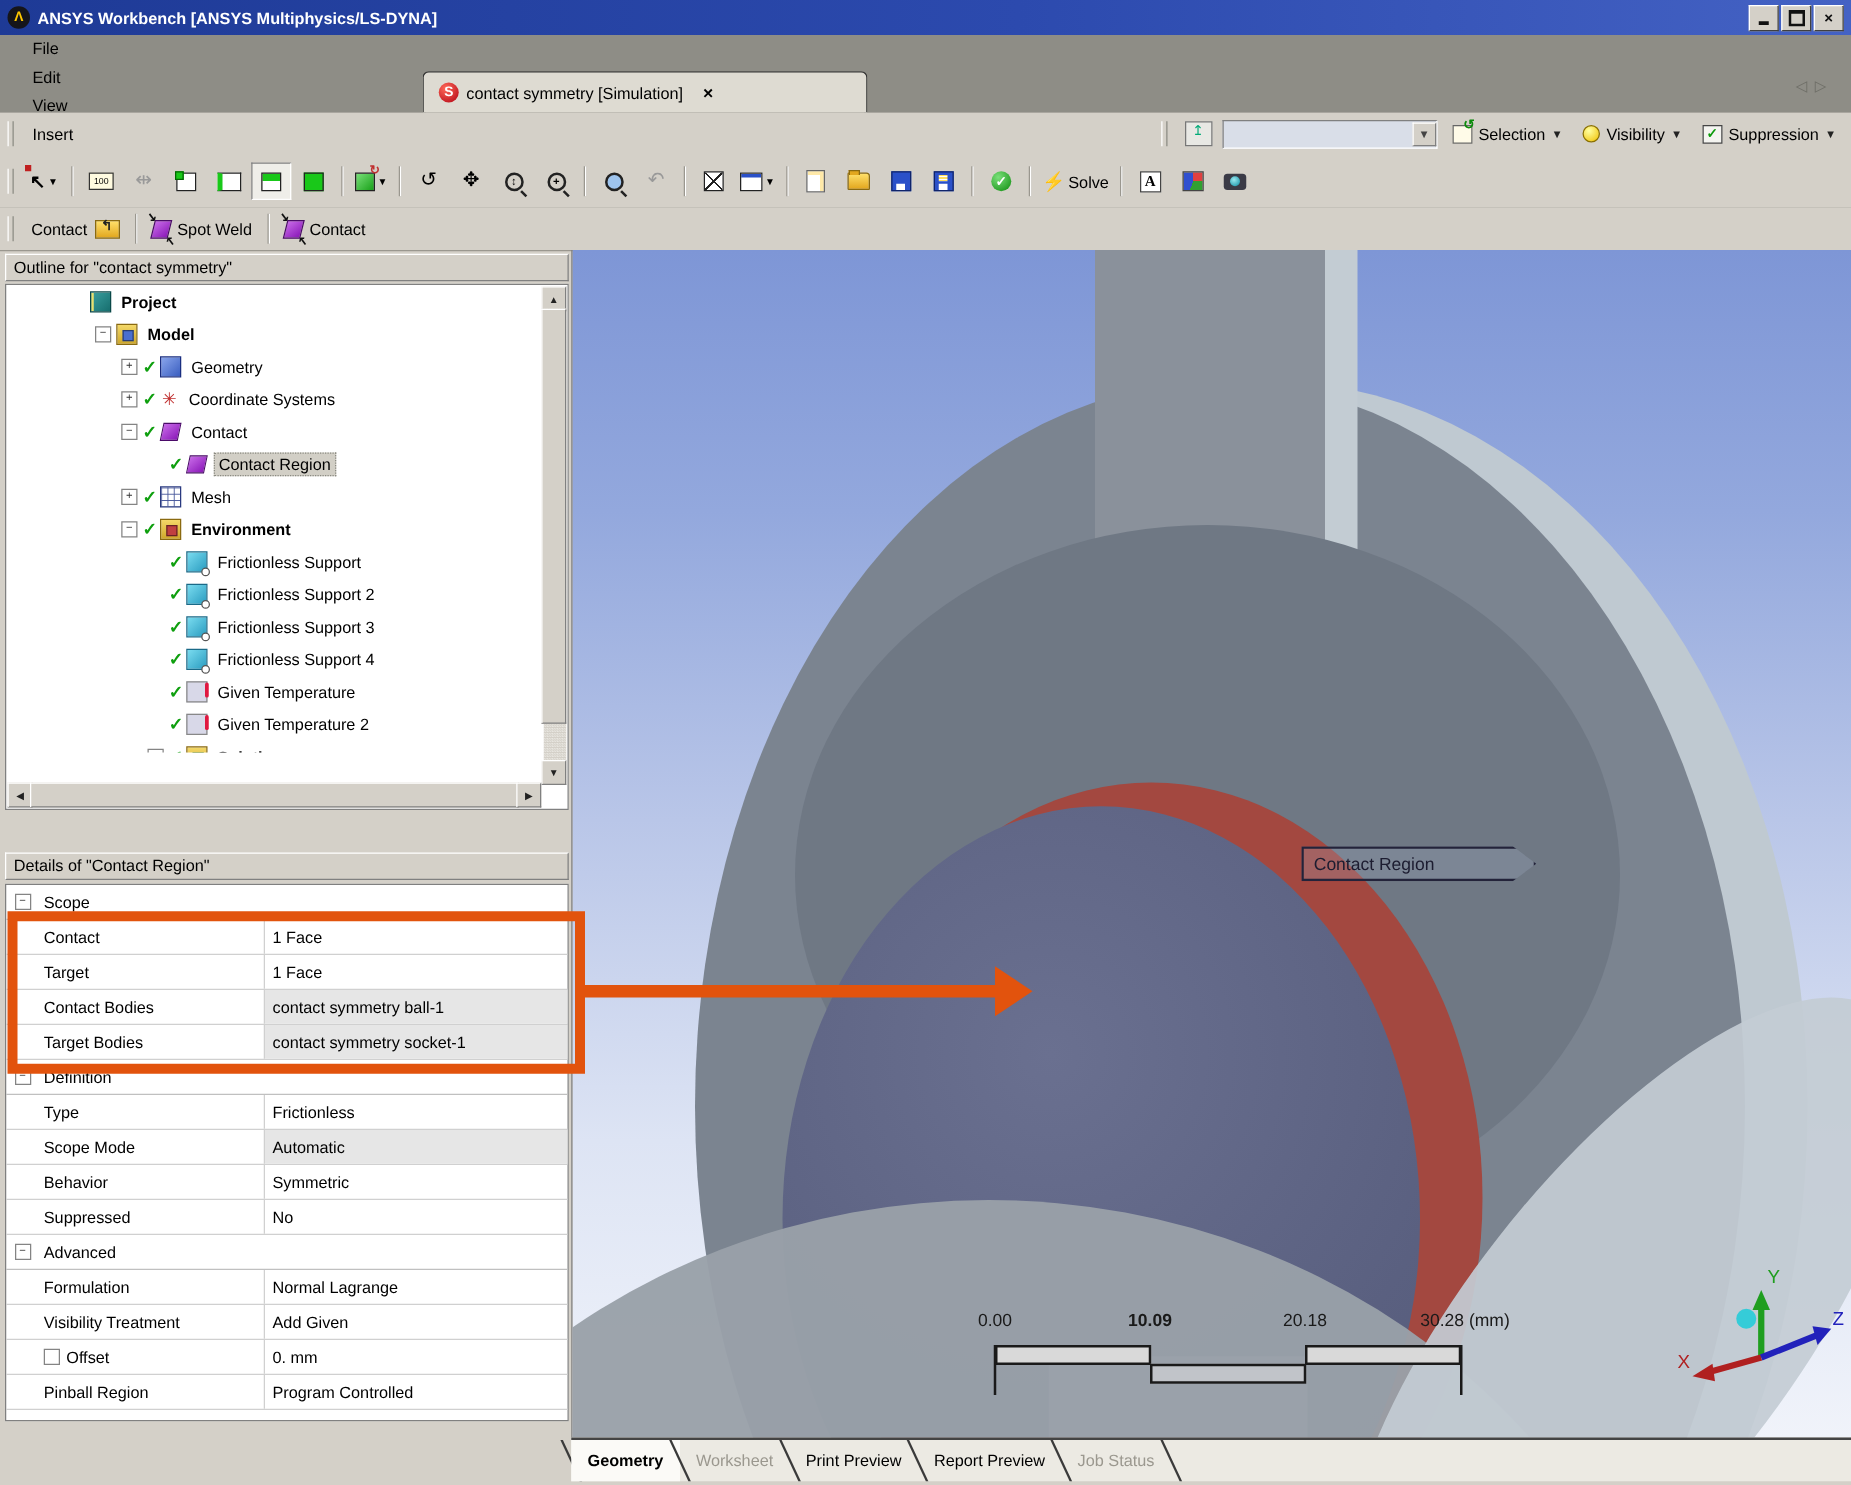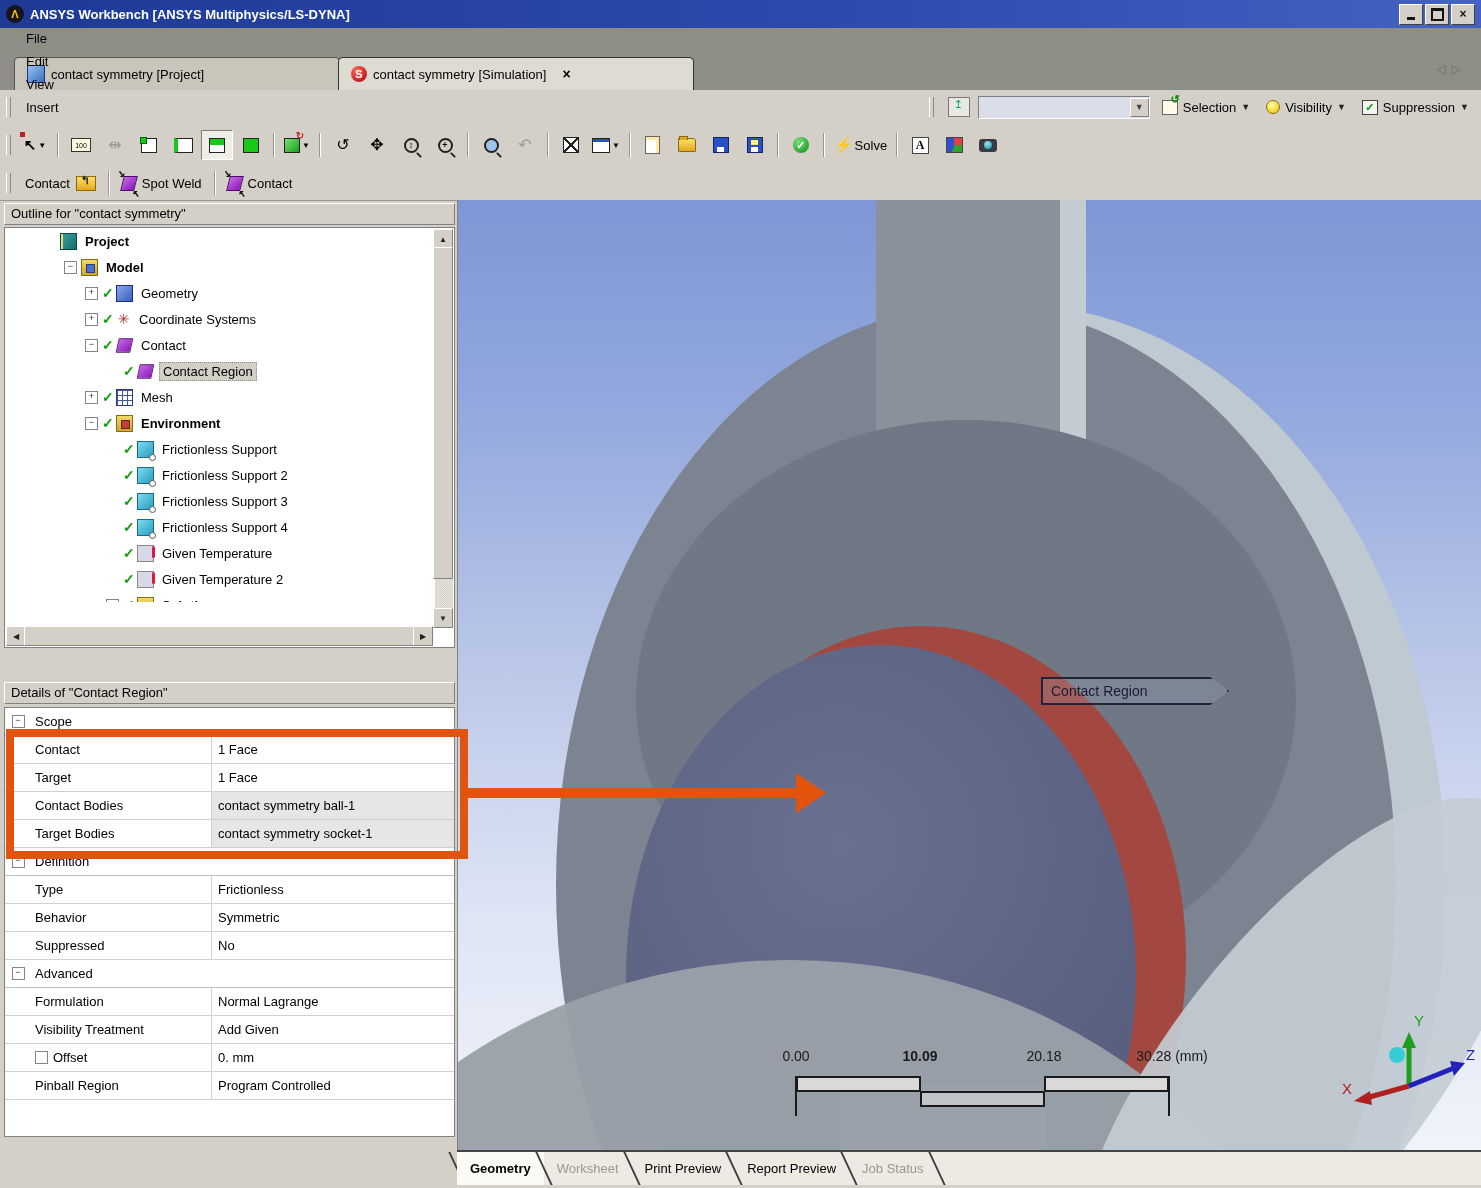--- a/index.html
+++ b/index.html
@@ -97,21 +97,21 @@
   .folder-up{width:18px;height:13px;background:linear-gradient(#ffe06a,#e2a71e);border:1px solid #8a6a10;position:relative;}
   .folder-up::after{content:"↰";position:absolute;left:4px;top:-3px;font-size:11px;font-weight:bold;color:#222;}
   .contact-ico{width:12px;height:13px;background:linear-gradient(135deg,#c86ae8,#8a18b8);border:1px solid #4a0a68;
     transform:skewX(-14deg);position:relative;}
   .contact-ico::before{content:"↘";position:absolute;left:-8px;top:-9px;font-size:10px;font-weight:bold;color:#111;}
   .contact-ico::after{content:"↖";position:absolute;right:-8px;bottom:-9px;font-size:10px;font-weight:bold;color:#111;}
   
   .panel-header{left:4px;width:451px;height:22px;background:#d4d0c8;border:1px solid;
     border-color:#fff #808080 #808080 #fff;padding:2px 6px;box-sizing:border-box;}
   #tree{left:4px;top:227px;width:451px;height:421px;background:#fff;border:1px solid #808080;box-sizing:border-box;}
-  #tree-clip{position:absolute;left:4px;top:0;right:20px;height:374px;overflow:hidden;padding-left:24px;}
+  #tree-clip{position:absolute;left:16px;top:0;right:20px;height:374px;overflow:hidden;padding-left:24px;}
   .trow{height:26px;display:flex;align-items:center;white-space:nowrap;}
   .texp{width:11px;height:11px;border:1px solid #848484;background:#fff;font:9px/9px "Liberation Sans",sans-serif;
     text-align:center;margin-right:4px;flex:none;color:#333;}
   .texp.none{visibility:hidden;}
   .tcheck{color:#0f9f0f;font-weight:bold;font-size:14px;margin-right:1px;width:13px;flex:none;}
   .ticon{width:15px;height:15px;margin-right:5px;position:relative;flex:none;display:inline-block;}
   .tlabel{padding:1px 3px;}
   .trow.sel .tlabel{background:#d2cfc6;border:1px dotted #8a8a82;}
   .trow.bold .tlabel{font-weight:bold;}
   .i-project{background:linear-gradient(135deg,#3aa0a0,#176e6e);border:1px solid #0a4848;box-shadow:inset 2px 0 0 #e8e070;}
@@ -189,24 +189,20 @@
   <span class="winbtn">
       <span class="minbar"></span>
     </span>
   <span class="winbtn">
       <span class="maxbox"></span>
     </span>
   <span class="winbtn">×</span>
 </div>
 
 <div id="tabstrip" class="abs">
-  <div id="tab-project" class="doc-tab">
-    <span class="tab-icon icon-proj"></span>
-    <span>contact symmetry [Project]</span>
-  </div>
   <div id="tab-sim" class="doc-tab">
     <span class="tab-icon icon-sim">S</span>
     <span>contact symmetry [Simulation]</span>
     <span class="tab-close">×</span>
   </div>
   <div id="tabnav" class="abs">◁▷</div>
 </div>
 
 <div id="menurow" class="abs">
   <span class="grip"></span>
@@ -507,20 +503,27 @@
       <span class="dlab">
         <span>Definition</span>
       </span>
     </div>
     <div class="drow">
       <span class="dgut"></span>
       <span class="dlab">
         <span>Type</span>
       </span>
       <span class="dval">Frictionless</span>
+    </div>
+    <div class="drow">
+      <span class="dgut"></span>
+      <span class="dlab">
+        <span>Scope Mode</span>
+      </span>
+      <span class="dval shaded">Automatic</span>
     </div>
     <div class="drow">
       <span class="dgut"></span>
       <span class="dlab">
         <span>Behavior</span>
       </span>
       <span class="dval">Symmetric</span>
     </div>
     <div class="drow">
       <span class="dgut"></span>

